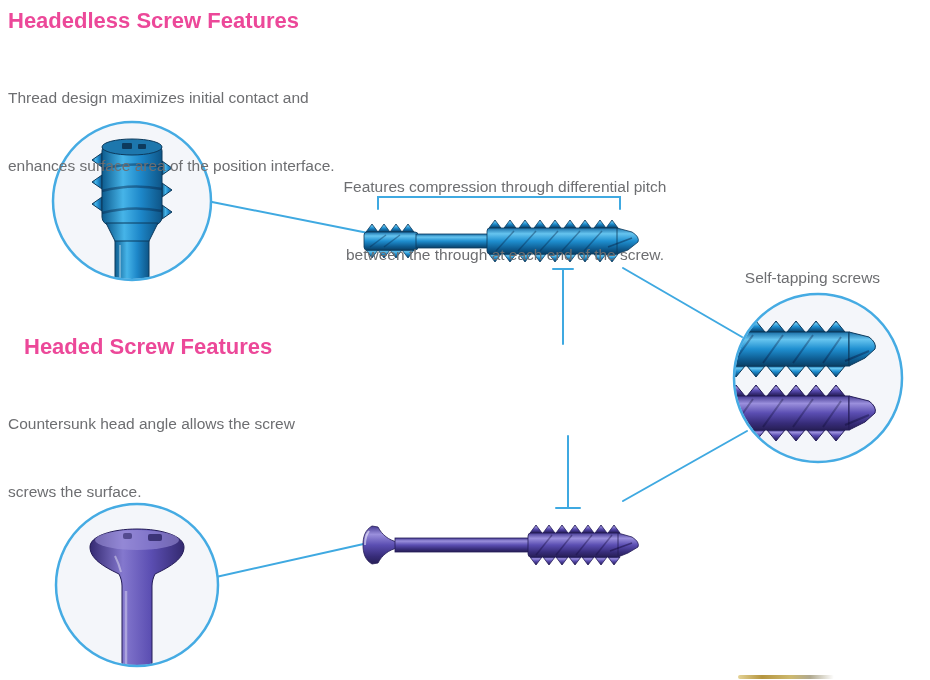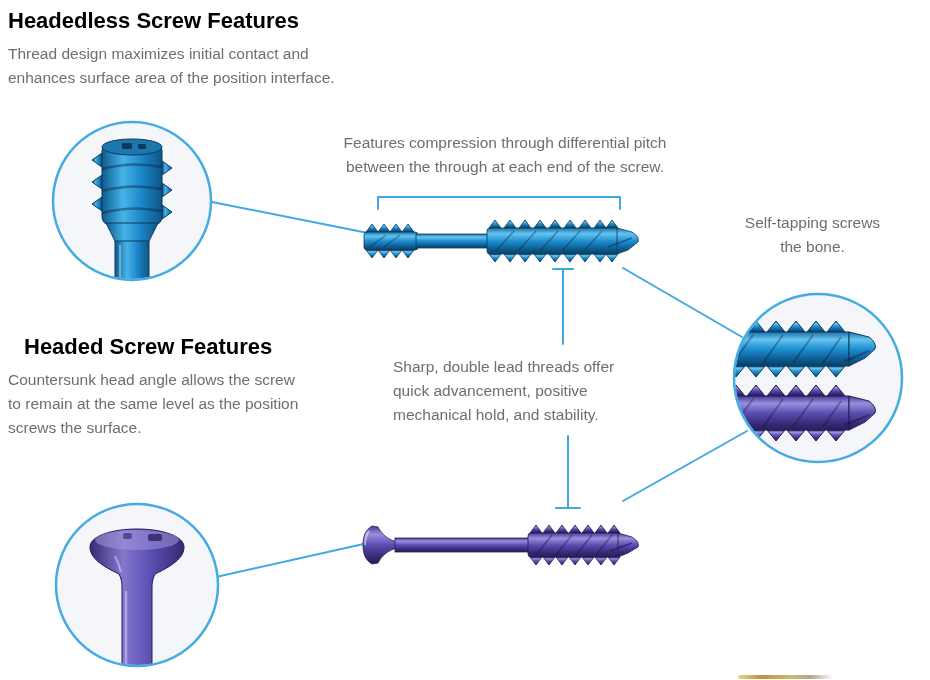--- a/index.html
+++ b/index.html
@@ -1,23 +1,23 @@
 <!DOCTYPE html>
 <html><head>
 <meta charset="utf-8">
 <style>
   * { margin:0; padding:0; box-sizing:border-box; }
   html,body { background:#ffffff; }
   body { font-family:"Liberation Sans", sans-serif; }
   .canvas { position:relative; width:930px; height:680px; background:#ffffff; overflow:hidden; }
   .abs { position:absolute; }
-  .title { font-size:22px; font-weight:700; color:#000000; z-index:3; }
+  .title { font-size:22px; font-weight:700; color:#ec4899; z-index:3; }
   .txt { font-size:15.5px; line-height:24px; color:#6d6e71; z-index:3; }
   .center { text-align:center; }
-  .line { display:block; }
+  .line { display:block;margin-top:44px; }
   .overlay { position:absolute; left:0; top:0; z-index:1; }
   .gfx { position:absolute; z-index:2; }
   .gold-sliver { position:absolute; left:738px; top:675px; width:96px; height:4px; z-index:2;
     border-radius:2px;
     background:linear-gradient(90deg,#e4d396 0%,#b5953f 25%,#cdb96f 55%,#b0a98f 75%,rgba(210,205,190,0) 100%); }
 </style>
 </head>
 <body>
 
 <div class="canvas">
@@ -93,37 +93,30 @@
   <div class="abs txt" style="left:8px; top:42px; width:380px;">
     <span class="line">Thread design maximizes initial contact and</span>
     <span class="line">enhances surface area of the position interface.</span>
   </div>
 
   <div class="abs txt center" style="left:300px; top:131px; width:410px;">
     <span class="line">Features compression through differential pitch</span>
     <span class="line">between the through at each end of the screw.</span>
   </div>
 
-  <div class="abs txt center" style="left:710px; top:211px; width:205px;">
+  <div class="abs txt center" style="left:710px; top:222px; width:205px;">
     <span class="line">Self-tapping screws</span>
-    <span class="line">the bone.</span>
   </div>
 
   <h1 class="abs title" style="left:24px; top:334px;">Headed Screw Features</h1>
   <div class="abs txt" style="left:8px; top:368px; width:340px;">
     <span class="line">Countersunk head angle allows the screw</span>
-    <span class="line">to remain at the same level as the position</span>
     <span class="line">screws the surface.</span>
   </div>
 
-  <div class="abs txt" style="left:393px; top:355px; width:270px;">
-    <span class="line">Sharp, double lead threads offer</span>
-    <span class="line">quick advancement, positive</span>
-    <span class="line">mechanical hold, and stability.</span>
-  </div>
 
   <svg class="gfx" style="left:360px; top:213px;" width="288" height="56" viewBox="0 0 288 56">
     <g fill="url(#gradBlueV)" stroke="#0d3a5c" stroke-width="0.8">
       <use href="#toothU" x="6" y="11"></use>
         <use href="#toothU" x="18" y="11"></use>
         <use href="#toothU" x="30" y="11"></use>
         <use href="#toothU" x="42" y="11"></use>
       <use href="#toothD" x="6" y="37"></use>
         <use href="#toothD" x="18" y="37"></use>
         <use href="#toothD" x="30" y="37"></use>

